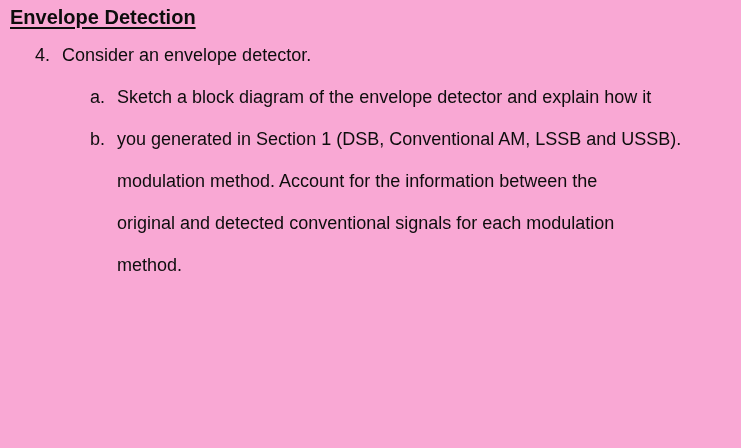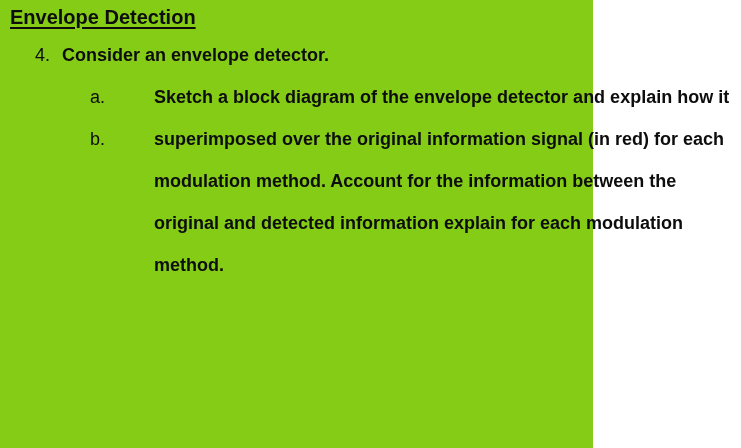--- a/index.html
+++ b/index.html
@@ -8,23 +8,23 @@
     background: #ffffff;
   }
   body {
     width: 741px;
     height: 448px;
     overflow: hidden;
     font-family: "Liberation Sans", sans-serif;
     color: #0d0d0d;
   }
   .doc {
-    width: 593px;
+    width: 741px;
     height: 448px;
-    background: #84cc16;
+    background: #f9a8d4;
   }
   .heading {
     margin-left: 10px;
     font-size: 20px;
     font-weight: 700;
     line-height: 34px;
     text-decoration: underline;
     text-underline-offset: 3px;
     white-space: nowrap;
   }
@@ -39,26 +39,24 @@
   }
   .row.sub {
     margin-left: 90px;
   }
   .label {
     flex: 0 0 27px;
     width: 27px;
   }
   .lines {
     flex: 1 1 auto;
-    font-weight: bold;
   }
   .lines > div {
     line-height: 42px;
     white-space: nowrap;
-    margin-left: 37px;
   }
 </style>
 </head>
 <body>
 
 <div class="doc">
 
   <div class="heading">Envelope Detection</div>
 
   <div class="row item">
@@ -69,20 +67,20 @@
   <div class="row sub">
     <span class="label">a.</span>
     <div class="lines">
       <div>Sketch a block diagram of the envelope detector and explain how it</div>
     </div>
   </div>
 
   <div class="row sub">
     <span class="label">b.</span>
     <div class="lines">
-      <div>superimposed over the original information signal (in red) for each</div>
+      <div>you generated in Section 1 (DSB, Conventional AM, LSSB and USSB).</div>
       <div>modulation method. Account for the information between the</div>
-      <div>original and detected information explain for each modulation</div>
+      <div>original and detected conventional signals for each modulation</div>
       <div>method.</div>
     </div>
   </div>
 
 </div>
 
 </body></html>

